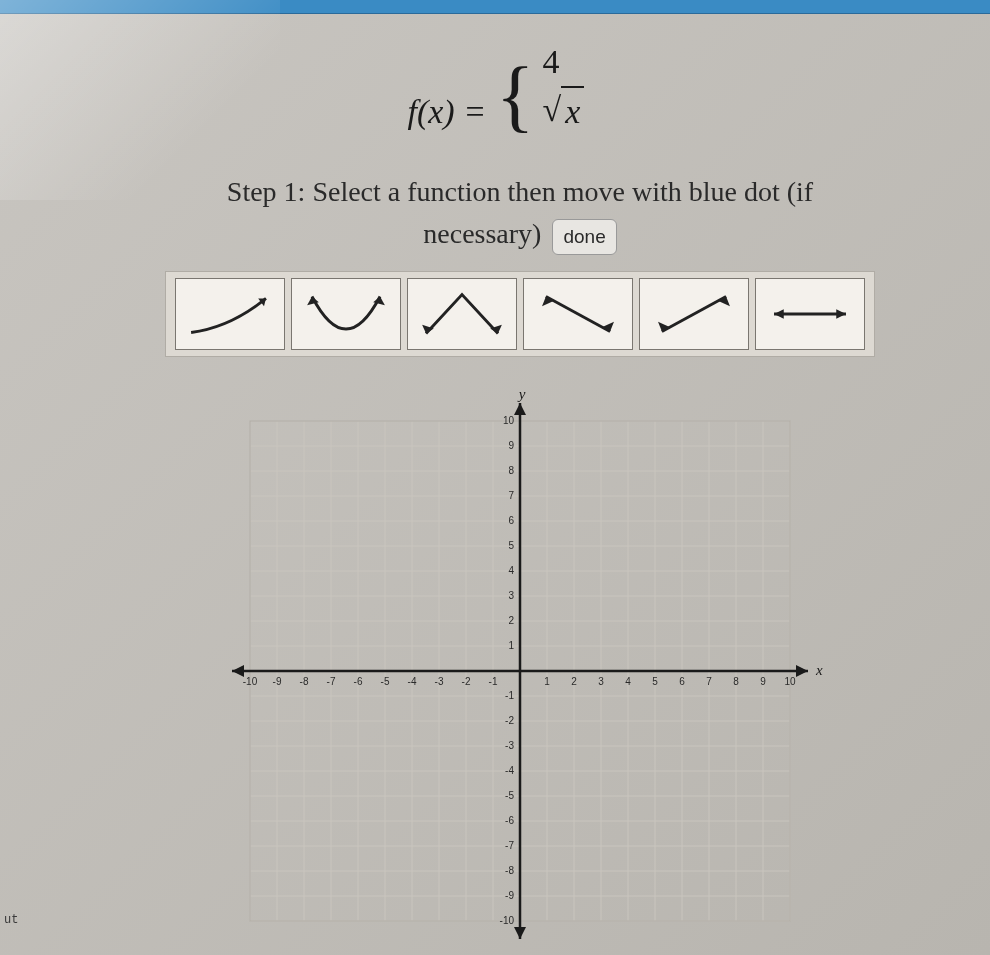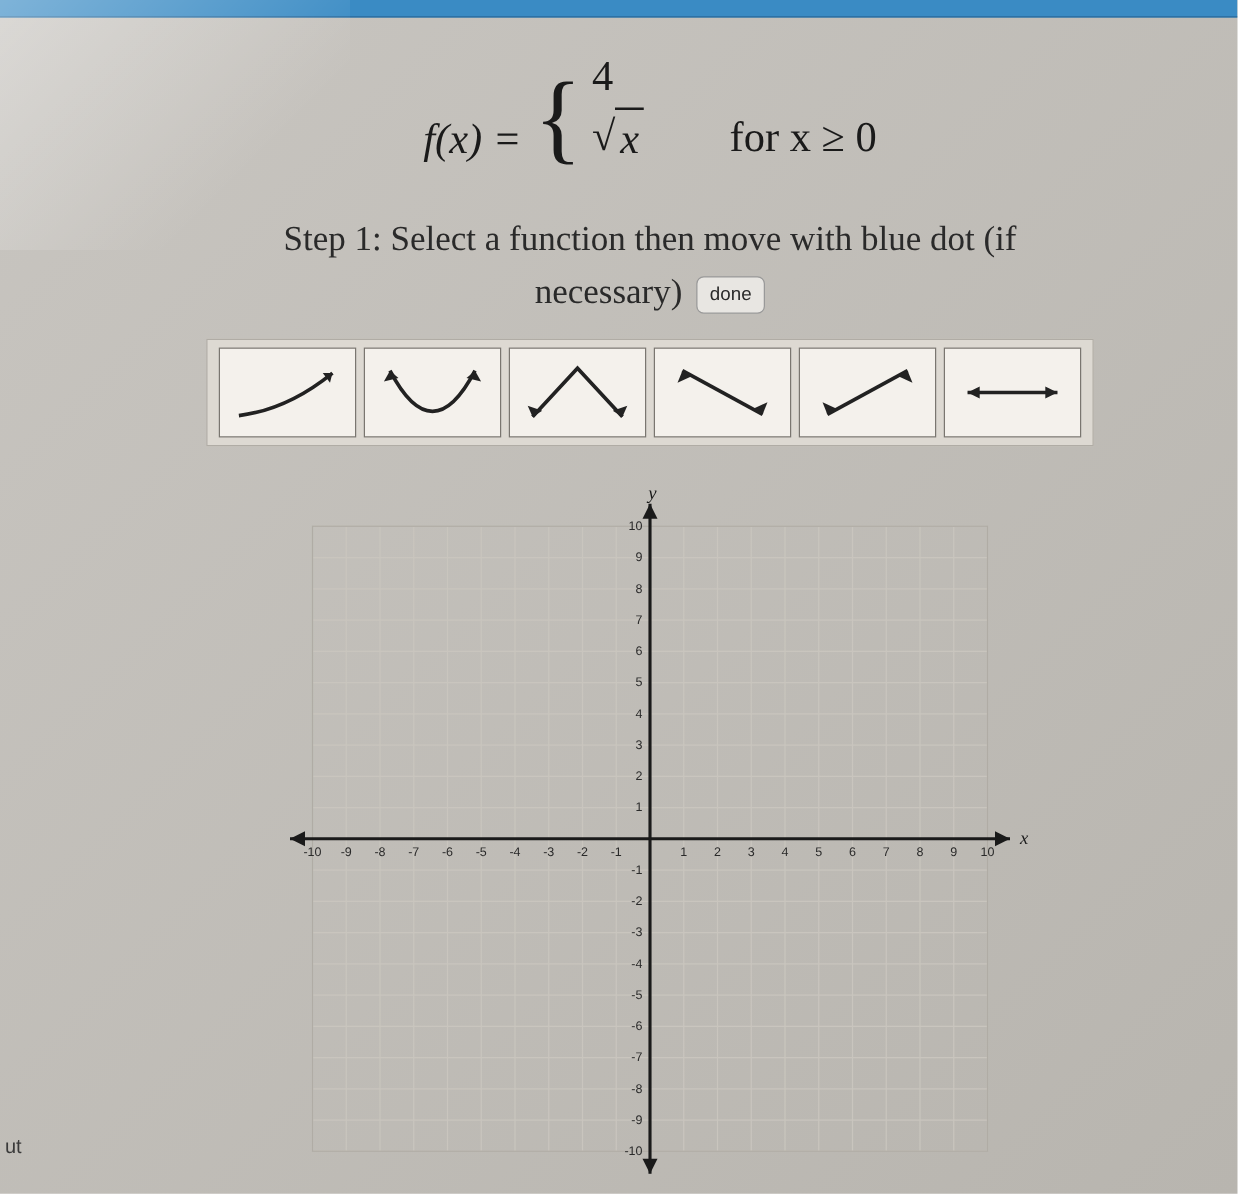--- a/index.html
+++ b/index.html
@@ -55,21 +55,21 @@
     .instruction {
       text-align: center;
       font-size: 28px;
       color: #2a2a2a;
       margin-bottom: 16px;
       line-height: 1.5;
     }
     .done-btn {
       display: inline-block;
       font-family: Arial, sans-serif;
-      font-size: 15px;
+      font-size: 19px;
       border: 1px solid #999;
       border-radius: 6px;
       padding: 3px 10px;
       background: #e8e6e2;
       cursor: pointer;
       vertical-align: middle;
       margin-left: 4px;
     }
     .palette {
       display: flex;
@@ -101,22 +101,22 @@
     .graph {
       position: relative;
       width: 620px;
       height: 580px;
     }
     .graph svg { width: 100%; height: 100%; }
     .ut-label {
       position: absolute;
       bottom: 28px;
       left: 4px;
-      font-family: Liberation Sans, sans-serif;
-      font-size: 16px;
+      font-family: Liberation Mono, monospace;
+      font-size: 12px;
       color: #3a3a3a;
     }
   </style>
 </head>
 <body>
 
 <div class="screen-glare"></div>
 <div class="top-bar"></div>
 
 <div class="content">
@@ -127,21 +127,20 @@
     <span class="cases">
       <span class="case-row">
         <span class="case-val">4</span>
       </span>
       <span class="case-row">
         <span class="case-val">
           <span class="sqrt">
               <span class="sqrt-inner">x</span>
             </span>
         </span>
-        <span class="case-cond">for x ≥ 0</span>
       </span>
     </span>
   </div>
 
   <div class="instruction">
     <span>Step 1: Select a function then move with blue dot (if</span><br>
     <span>necessary)</span>
     <span class="done-btn">done</span>
   </div>
 

